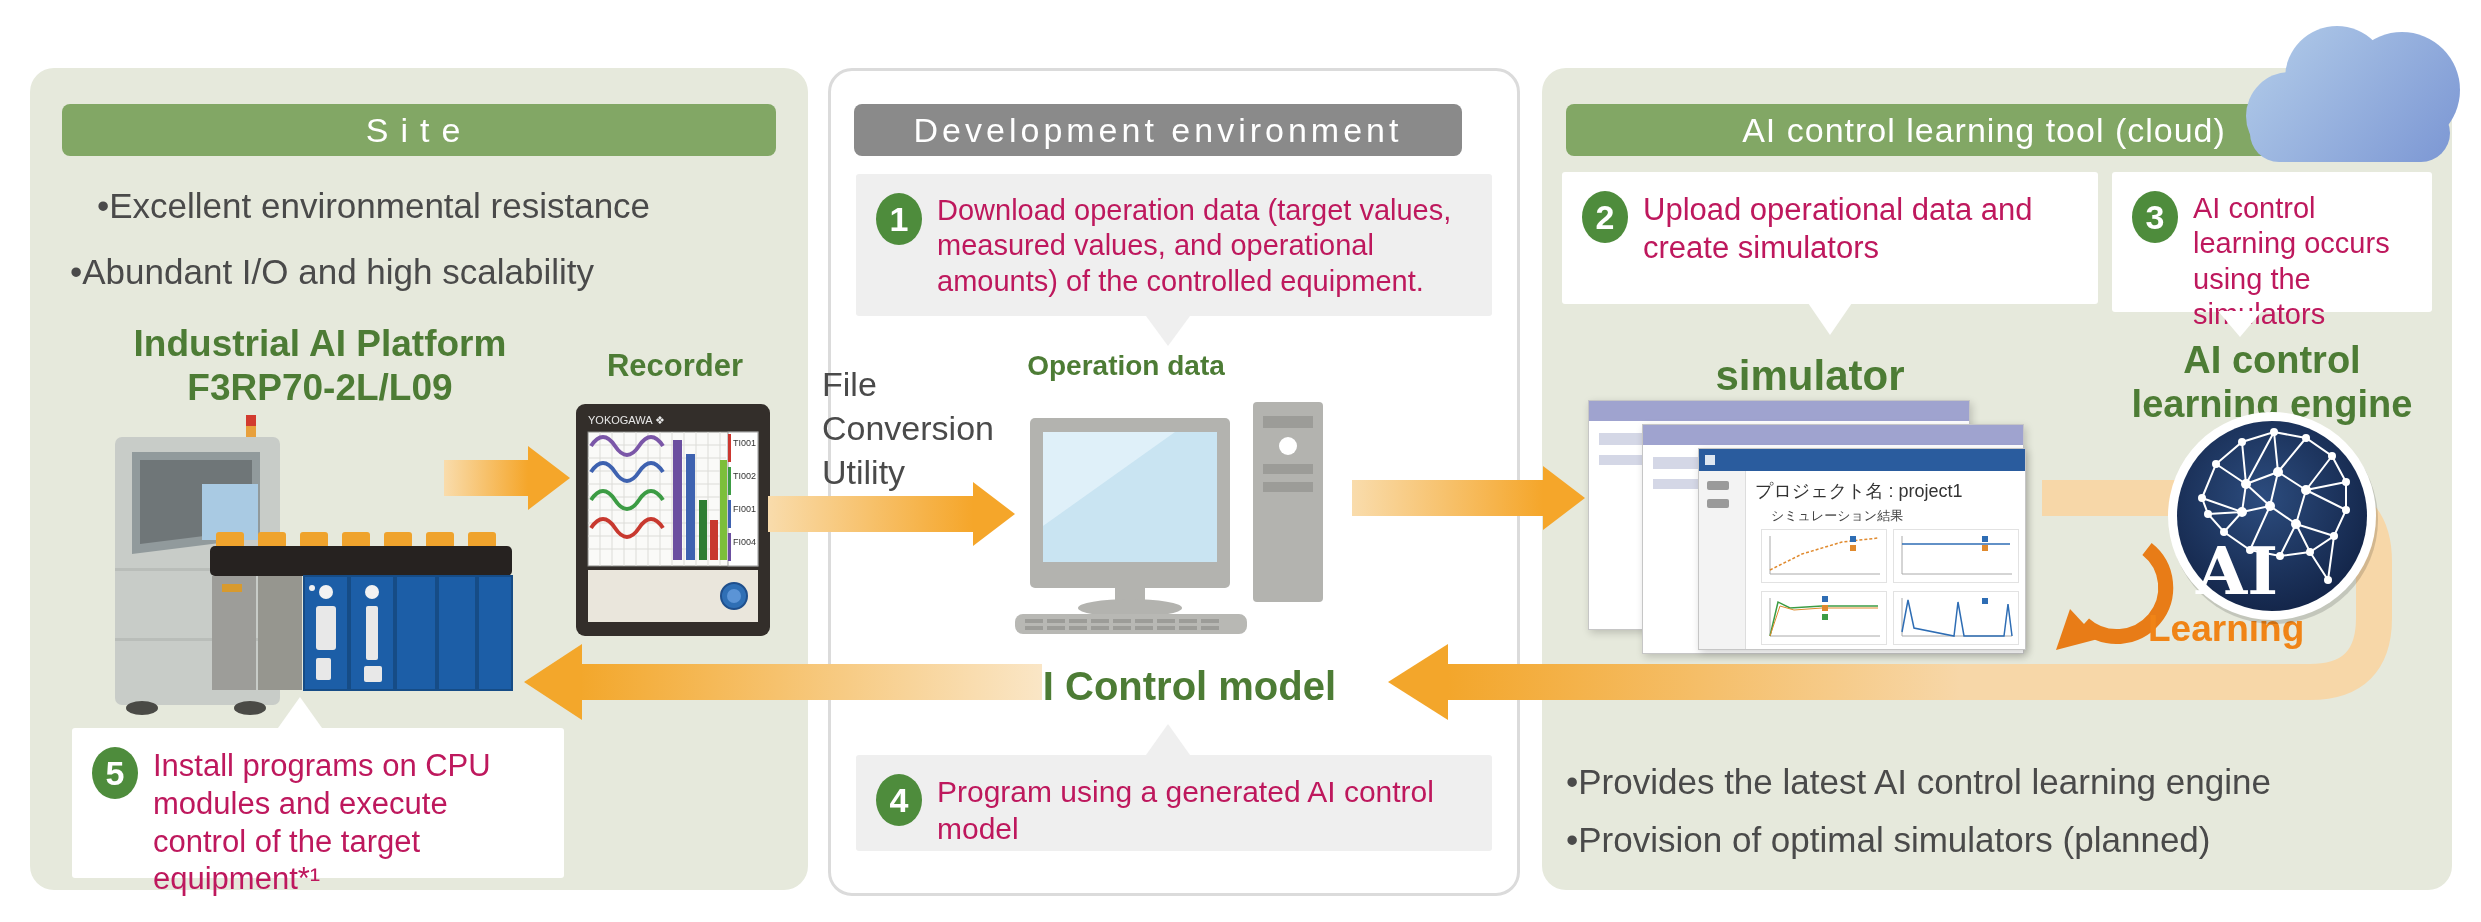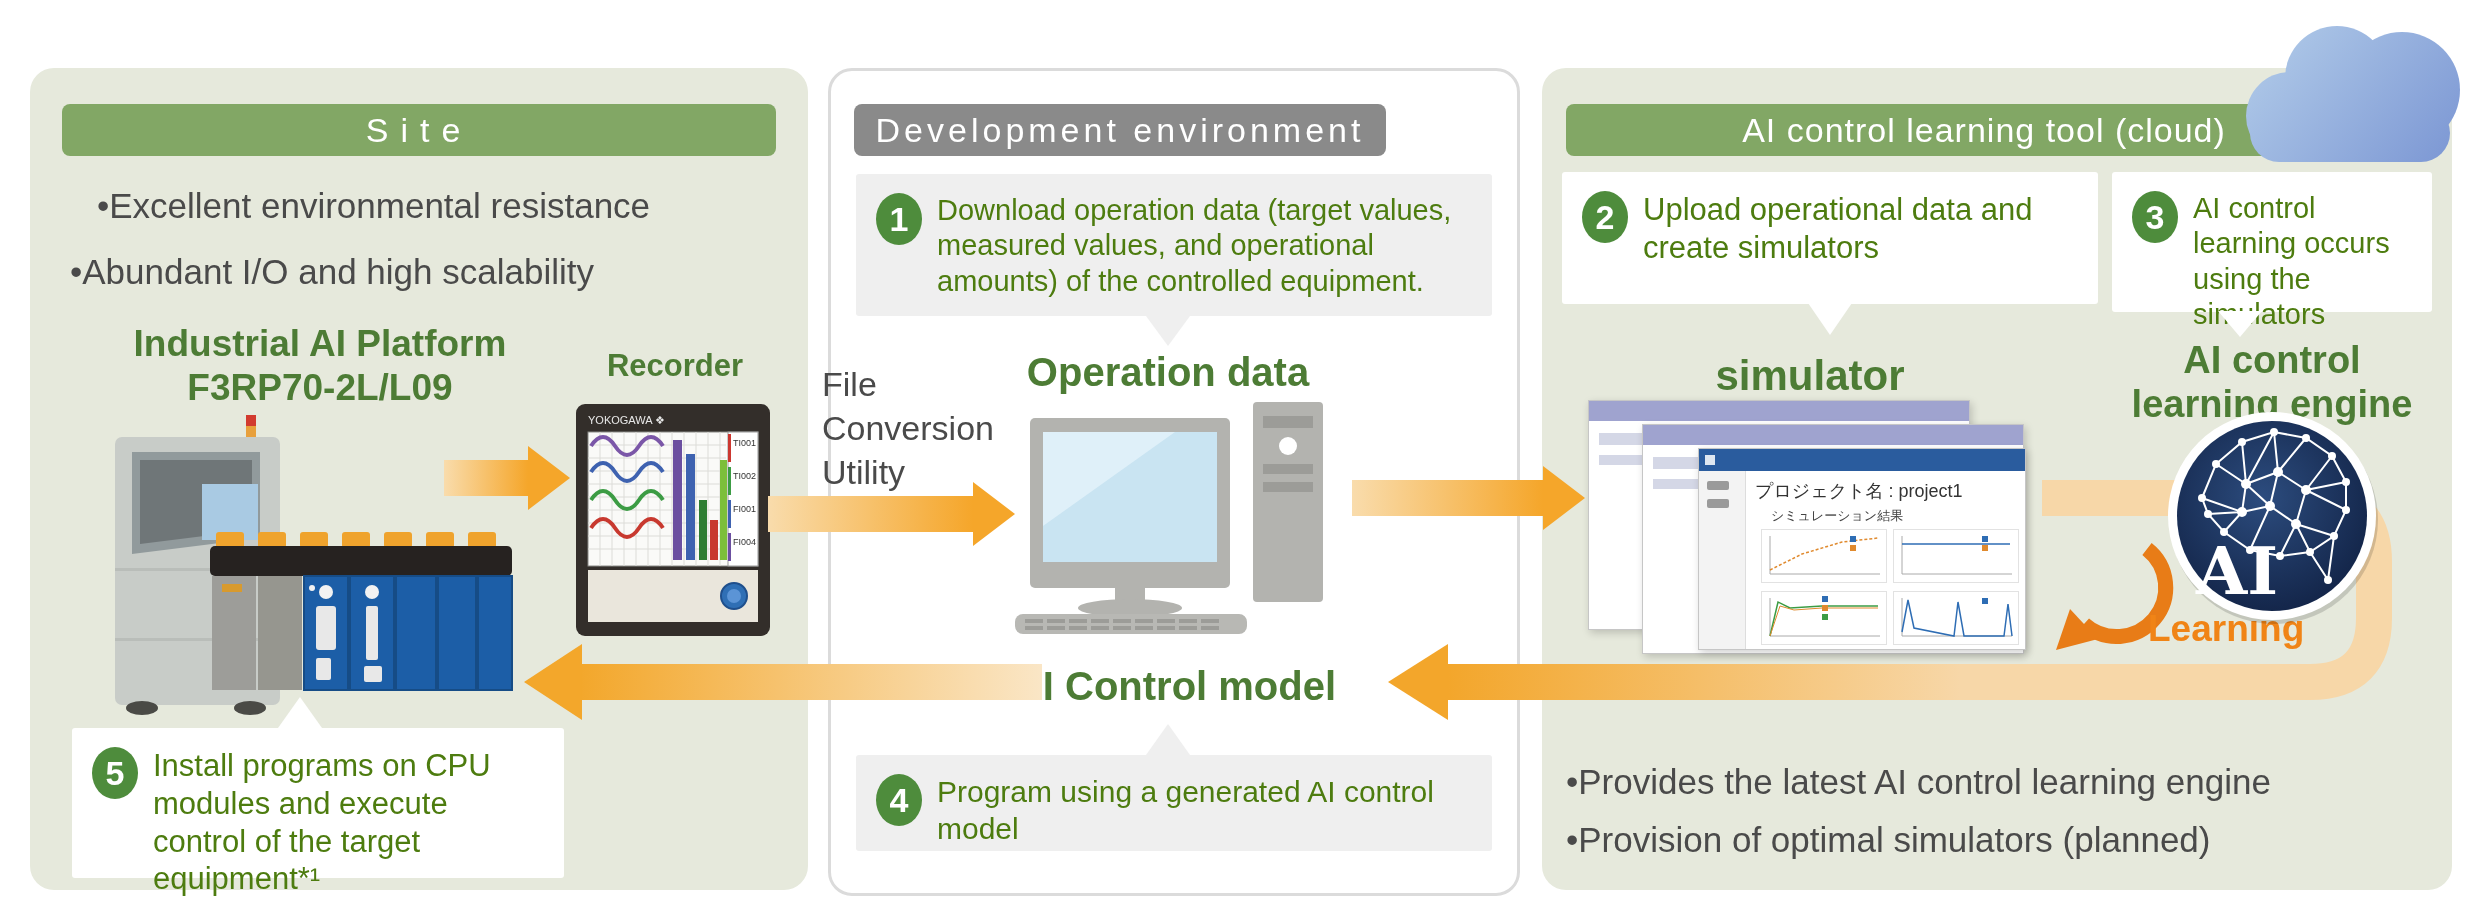--- a/index.html
+++ b/index.html
@@ -17,21 +17,21 @@
 
   .bullet{position:absolute;font-size:35px;color:#4A4A4A;white-space:nowrap;}
   .glabel{position:absolute;color:#4D7C35;font-weight:bold;text-align:center;}
 
   .step-box{position:absolute;display:flex;align-items:flex-start;gap:15px;
             padding:19px 20px;box-sizing:border-box;border-radius:3px;}
   .step-box.grey{background:#EFEFEF;}
   .step-box.whitebg{background:#FFFFFF;}
   .step-num{flex:0 0 auto;width:46px;height:52px;border-radius:50%;background:#4E8C3C;
             color:#fff;font-weight:bold;font-size:34px;display:flex;align-items:center;justify-content:center;}
-  .step-text{font-size:29px;line-height:1.22;color:#4d7c0f;}
+  .step-text{font-size:29px;line-height:1.22;color:#be185d;}
 
   .tri-down{position:absolute;width:0;height:0;border-left:22px solid transparent;
             border-right:22px solid transparent;}
   .tri-up{position:absolute;width:0;height:0;border-left:22px solid transparent;
           border-right:22px solid transparent;}
   .tri-grey-d{border-top:30px solid #EFEFEF;}
   .tri-white-d{border-top:32px solid #FFFFFF;}
   .tri-grey-u{border-bottom:31px solid #EFEFEF;}
   .tri-white-u{border-bottom:31px solid #FFFFFF;}
 
@@ -55,21 +55,21 @@
 </head>
 <body>
 
 <div id="canvas">
 
   <div class="panel sage" style="left:30px;width:778px;"></div>
   <div class="panel white" style="left:828px;width:686px;"></div>
   <div class="panel sage" style="left:1542px;width:910px;"></div>
 
   <div class="hdr green" style="left:62px;width:714px;letter-spacing:12px;">Site</div>
-  <div class="hdr gray" style="left:854px;width:532px;letter-spacing:4px;">Development environment</div>
+  <div class="hdr gray" style="left:854px;width:608px;letter-spacing:4px;">Development environment</div>
   <div class="hdr green" style="left:1566px;width:836px;letter-spacing:1px;">AI control learning tool (cloud)</div>
 
   <div class="bullet" style="left:70px;top:186px;margin-left:27px;">•Excellent environmental resistance</div>
   <div class="bullet" style="left:70px;top:252px;">•Abundant I/O and high scalability</div>
 
   <div class="glabel" style="left:85px;top:322px;width:470px;font-size:37px;line-height:44px;">
     <div>Industrial AI Platform</div>
     <div>F3RP70-2L/L09</div>
   </div>
   <div class="glabel" style="left:580px;top:348px;width:190px;font-size:31px;">Recorder</div>
@@ -164,21 +164,21 @@
     <circle cx="158" cy="192" r="13" fill="#2F6FB5" stroke="#1F4F8C" stroke-width="2"></circle>
     <circle cx="158" cy="192" r="7" fill="#5B94D6"></circle>
   </svg>
 
   <div class="step-box grey" style="left:856px;top:174px;width:636px;height:142px;">
     <div class="step-num">1</div>
     <div class="step-text">Download operation data (target values, measured values, and operational amounts) of the controlled equipment.</div>
   </div>
   <div class="tri-down tri-grey-d" style="left:1146px;top:316px;"></div>
 
-  <div class="glabel" style="left:900px;top:350px;width:536px;font-size:40px;">Operation data</div>
+  <div class="glabel" style="left:858px;top:350px;width:536px;font-size:28px;">Operation data</div>
 
   <div class="lbl-lines" style="left:822px;top:362px;">
     <div>File</div>
     <div>Conversion</div>
     <div>Utility</div>
   </div>
 
   <svg class="overlay" style="left:1015px;top:400px;" width="320" height="246">
     <g>
       <rect x="15" y="18" width="200" height="170" rx="5" fill="#B3B3AF"></rect>

